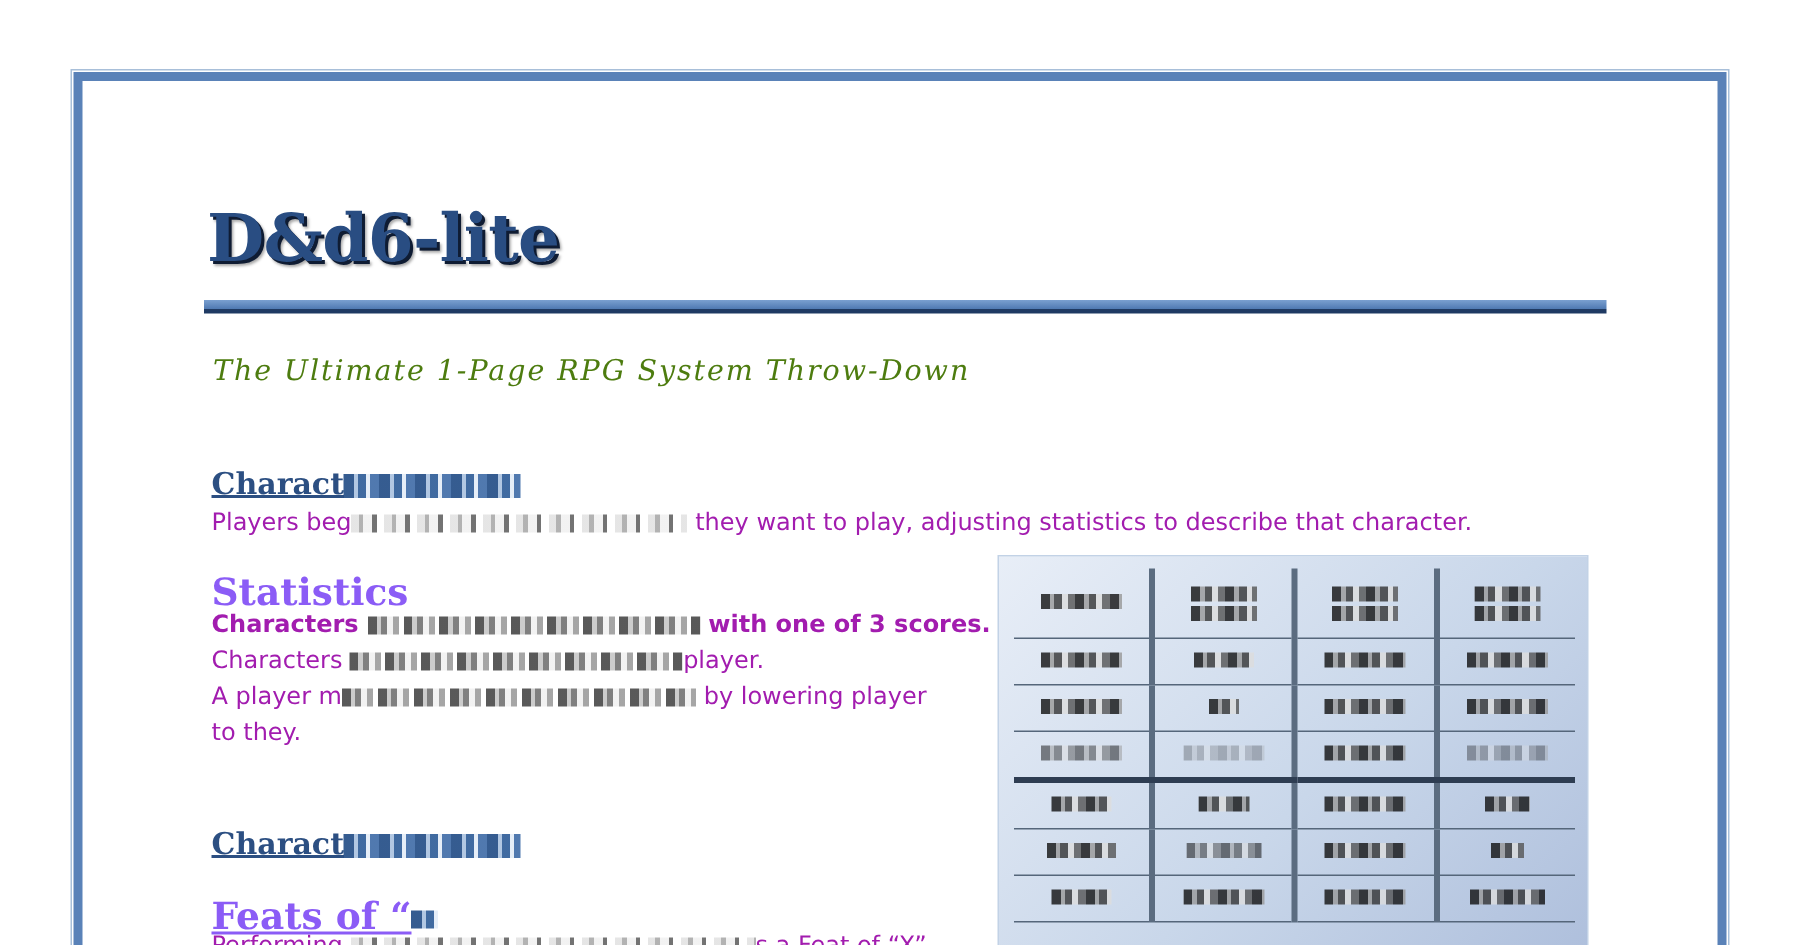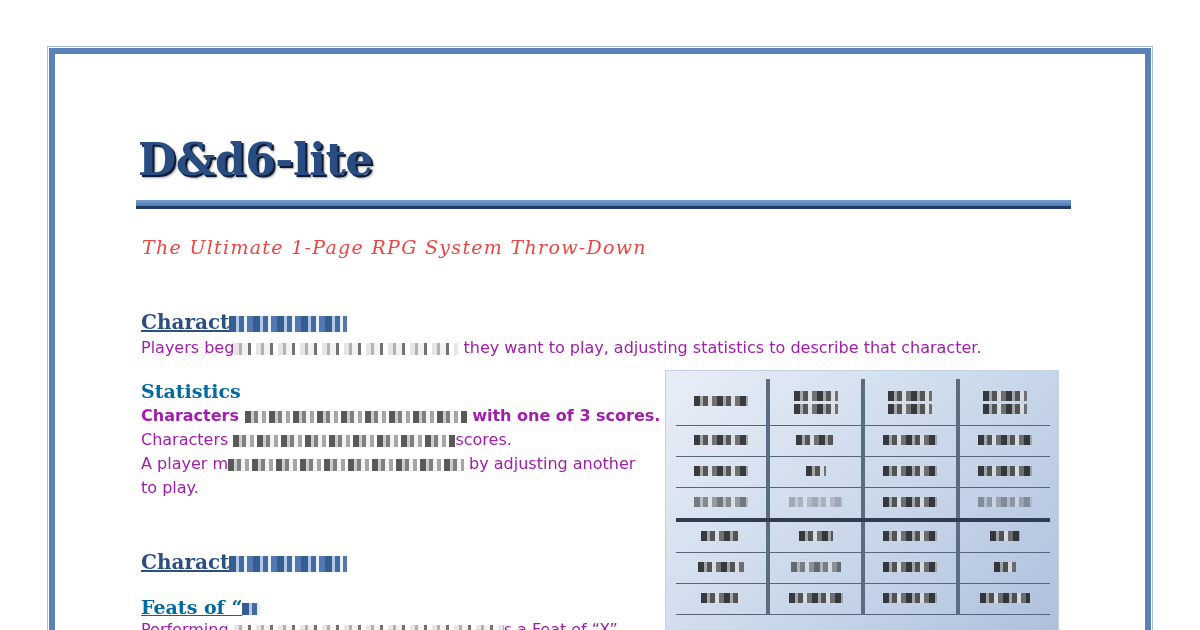--- a/index.html
+++ b/index.html
@@ -54,40 +54,40 @@
     }
     .subtitle {
       position: absolute;
       left: 142px;
       top: 236px;
       margin: 0;
       font-family: "DejaVu Serif", serif;
       font-style: italic;
       font-size: 19px;
       letter-spacing: 1.3px;
-      color: #ef4444;
+      color: #4d7c0f;
     }
     .h1 {
       position: absolute;
       margin: 0;
       font-family: "DejaVu Serif", serif;
       font-weight: bold;
       font-size: 20px;
       color: #2c4f82;
       text-decoration: underline;
       text-decoration-thickness: 2px;
       line-height: 1;
     }
     .h2 {
       position: absolute;
       margin: 0;
       font-family: "DejaVu Serif", serif;
       font-weight: bold;
-      font-size: 19px;
-      color: #0369a1;
+      font-size: 25px;
+      color: #8b5cf6;
       line-height: 1;
     }
     .body-line {
       position: absolute;
       margin: 0;
       font-family: "DejaVu Sans", sans-serif;
       font-size: 16px;
       color: #a21caf;
       line-height: 1;
       white-space: nowrap;
@@ -174,23 +174,23 @@
 <h1 class="doc-title">D&amp;d6-lite</h1>
 <div class="title-rule"></div>
 
 <p class="subtitle">The Ultimate 1-Page RPG System Throw-Down</p>
 
 <h2 class="h1" style="left:141px; top:312px;text-align:center;"><span>Charact</span><span class="redact blue" style="width:118px; text-decoration:none;"></span></h2>
 <p class="body-line" style="left:141px; top:340px;"><span>Players beg</span><span class="redact light" style="width:224px;"></span> <span>they want to play, adjusting statistics to describe that character.</span></p>
 
 <h3 class="h2" style="left:141px; top:382px;">Statistics</h3>
 <p class="body-line" style="left:141px; top:408px;font-weight:bold;"><span>Characters</span> <span class="redact" style="width:222px;"></span> <span>with one of 3 scores.</span></p>
-<p class="body-line" style="left:141px; top:432px;"><span>Characters</span> <span class="redact" style="width:222px;"></span><span>scores.</span></p>
-<p class="body-line" style="left:141px; top:456px;"><span>A player m</span><span class="redact" style="width:236px;"></span> <span>by adjusting another</span></p>
-<p class="body-line" style="left:141px; top:480px;">to play.</p>
+<p class="body-line" style="left:141px; top:432px;"><span>Characters</span> <span class="redact" style="width:222px;"></span><span>player.</span></p>
+<p class="body-line" style="left:141px; top:456px;"><span>A player m</span><span class="redact" style="width:236px;"></span> <span>by lowering player</span></p>
+<p class="body-line" style="left:141px; top:480px;">to they.</p>
 
 <h2 class="h1" style="left:141px; top:552px;"><span>Charact</span><span class="redact blue" style="width:118px;"></span></h2>
 
 <h3 class="h2" style="left:141px; top:598px;text-decoration:underline;"><span>Feats of “</span><span class="redact blue" style="width:18px; height:12px;"></span></h3>
 <p class="body-line" style="left:141px; top:622px;"><span>Performing</span> <span class="redact light" style="width:270px;"></span><span>s a Feat of “X”</span></p>
 
 <div class="stat-table-wrap">
   <table class="stat-table">
     <tbody>
         <tr class="header">

